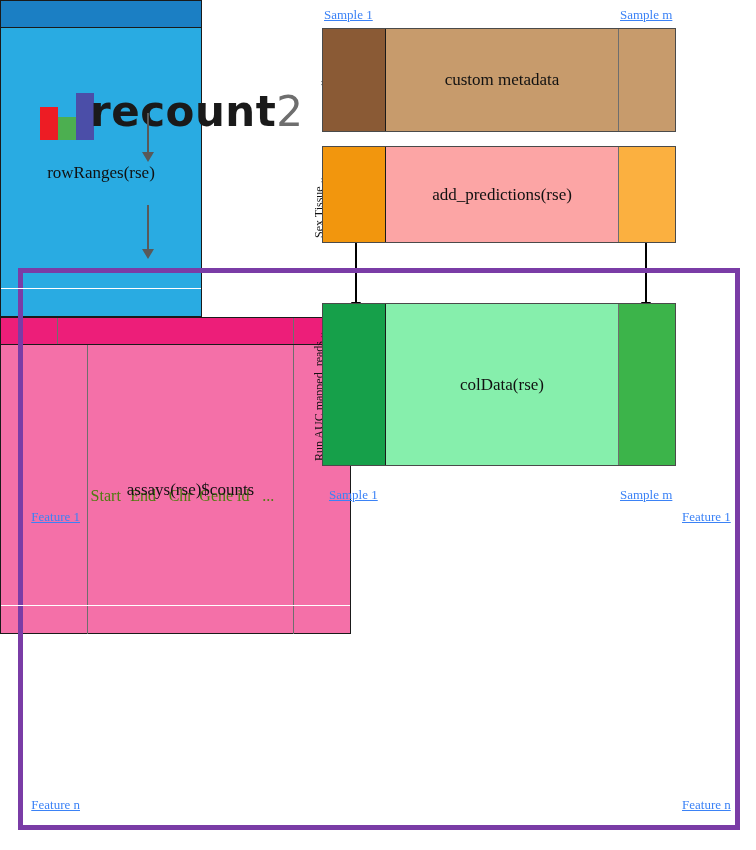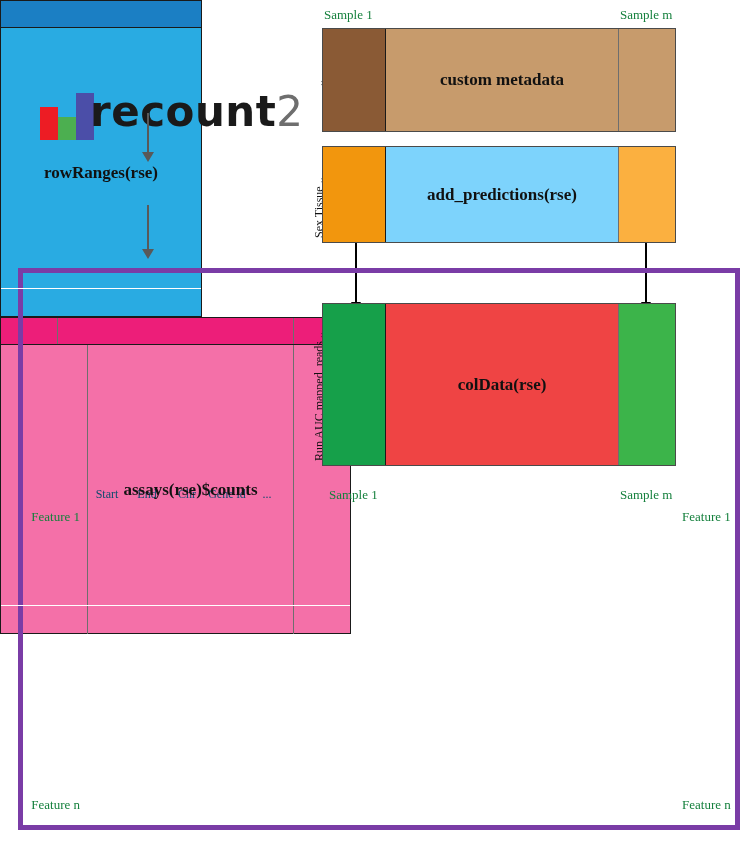--- a/index.html
+++ b/index.html
@@ -126,39 +126,38 @@
     display: flex;
   }
   .matrix .col-first { flex: 0 0 auto; }
   .matrix .col-mid   { flex: 1 1 auto; position: relative; display:flex; align-items:center; justify-content:center; }
   .matrix .col-last  { flex: 0 0 auto; }
   .matrix .divider-dark  { border-right: 1.5px solid #1A1A1A; }
   .matrix-label {
     font-size: 17px;
     color: #111111;
     white-space: nowrap;
-    font-weight: bold;
   }
 
   
   #box-metadata { left: 322px; top: 28px; width: 354px; height: 104px; }
   #box-metadata .col-first { width: 62px; background: #8A5A35; }
   #box-metadata .col-mid   { background: #C79B6C; }
   #box-metadata .col-last  { width: 56px; background: #C79B6C; }
 
   
   #box-predictions { left: 322px; top: 146px; width: 354px; height: 97px; }
   #box-predictions .col-first { width: 62px; background: #F2960D; }
-  #box-predictions .col-mid   { background: #7dd3fc; }
+  #box-predictions .col-mid   { background: #fca5a5; }
   #box-predictions .col-last  { width: 56px; background: #FBB040; }
 
   
   #box-coldata { left: 322px; top: 303px; width: 354px; height: 163px; }
   #box-coldata .col-first { width: 62px; background: #16A04A; }
-  #box-coldata .col-mid   { background: #ef4444; }
+  #box-coldata .col-mid   { background: #86efac; }
   #box-coldata .col-last  { width: 56px; background: #3CB44A; }
 
   
   #box-rowranges {
     left: 87px; top: 504px; width: 200px; height: 315px;
     display: block;
     border: 1.5px solid #1A1A1A;
     background: #29ABE2;
   }
   #box-rowranges .top-row {
@@ -208,22 +207,23 @@
     left: 0; right: 0; bottom: 28px;
     height: 1.5px;
     background: #FFFFFF;
     z-index: 2;
   }
 
   
   .cap {
     position: absolute;
     font-size: 13px;
-    color: #15803d;
-    white-space: nowrap;
+    color: #3b82f6;
+    white-space: nowrap;
+    text-decoration: underline;
   }
   .cap-right { text-align: right; }
 
   
   .vlabel {
     position: absolute;
     font-size: 12px;
     color: #111111;
     white-space: nowrap;
     transform-origin: 0 0;
@@ -239,22 +239,22 @@
   }
 
   
   #rowranges-headers {
     position: absolute;
     left: 87px;
     top: 487px;
     width: 200px;
     height: 16px;
     display: flex;
-    font-size: 12px;
-    color: #0c4a6e;
+    font-size: 16px;
+    color: #4d7c0f;
   }
   #rowranges-headers span {
     flex: 1 1 0;
     text-align: center;
     white-space: nowrap;
   }
 </style>
 </head>
 <body>
 

